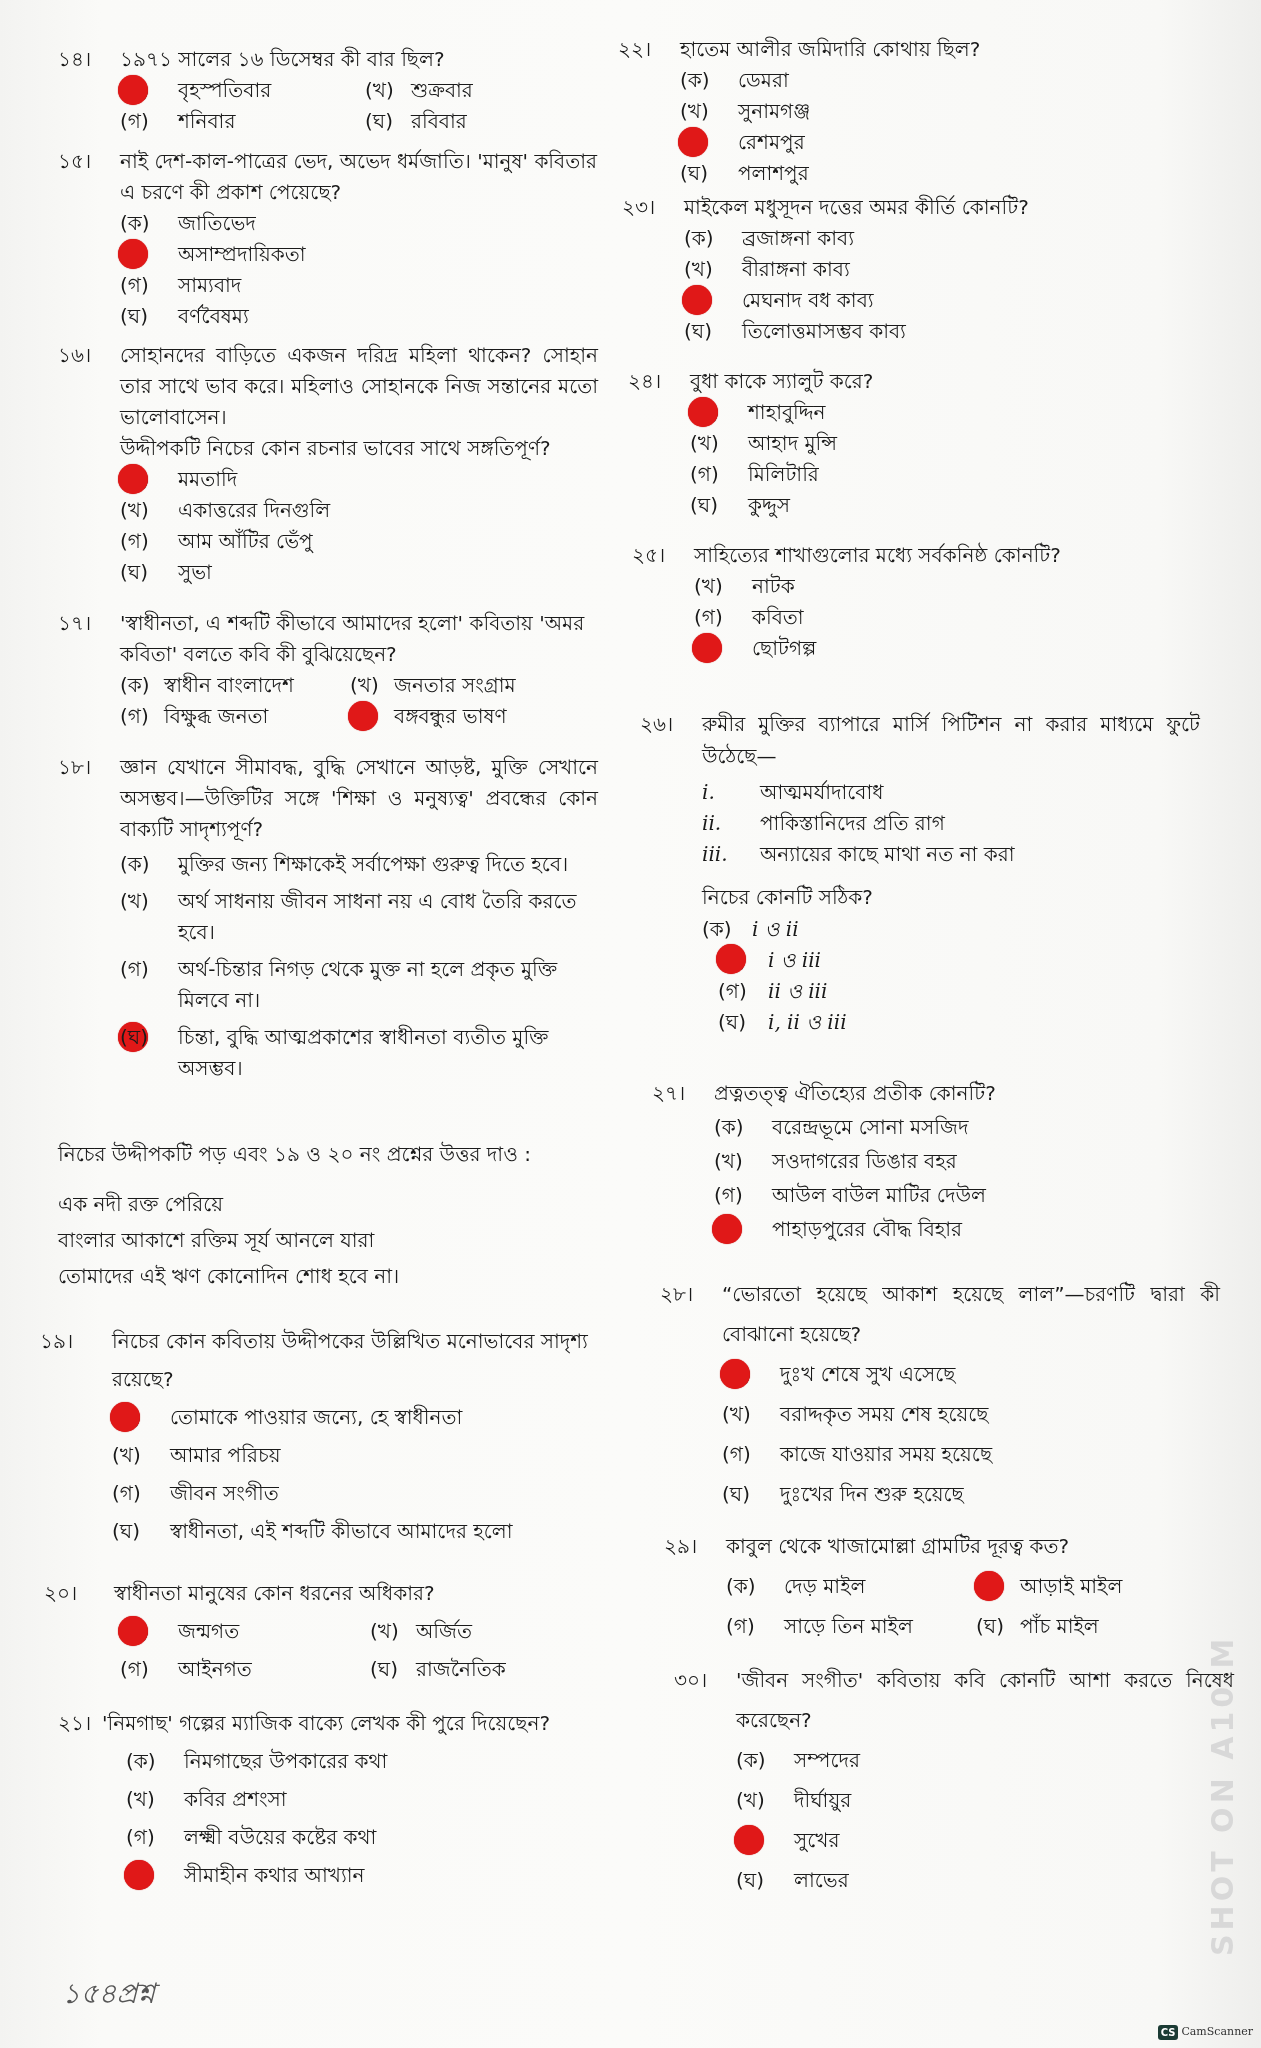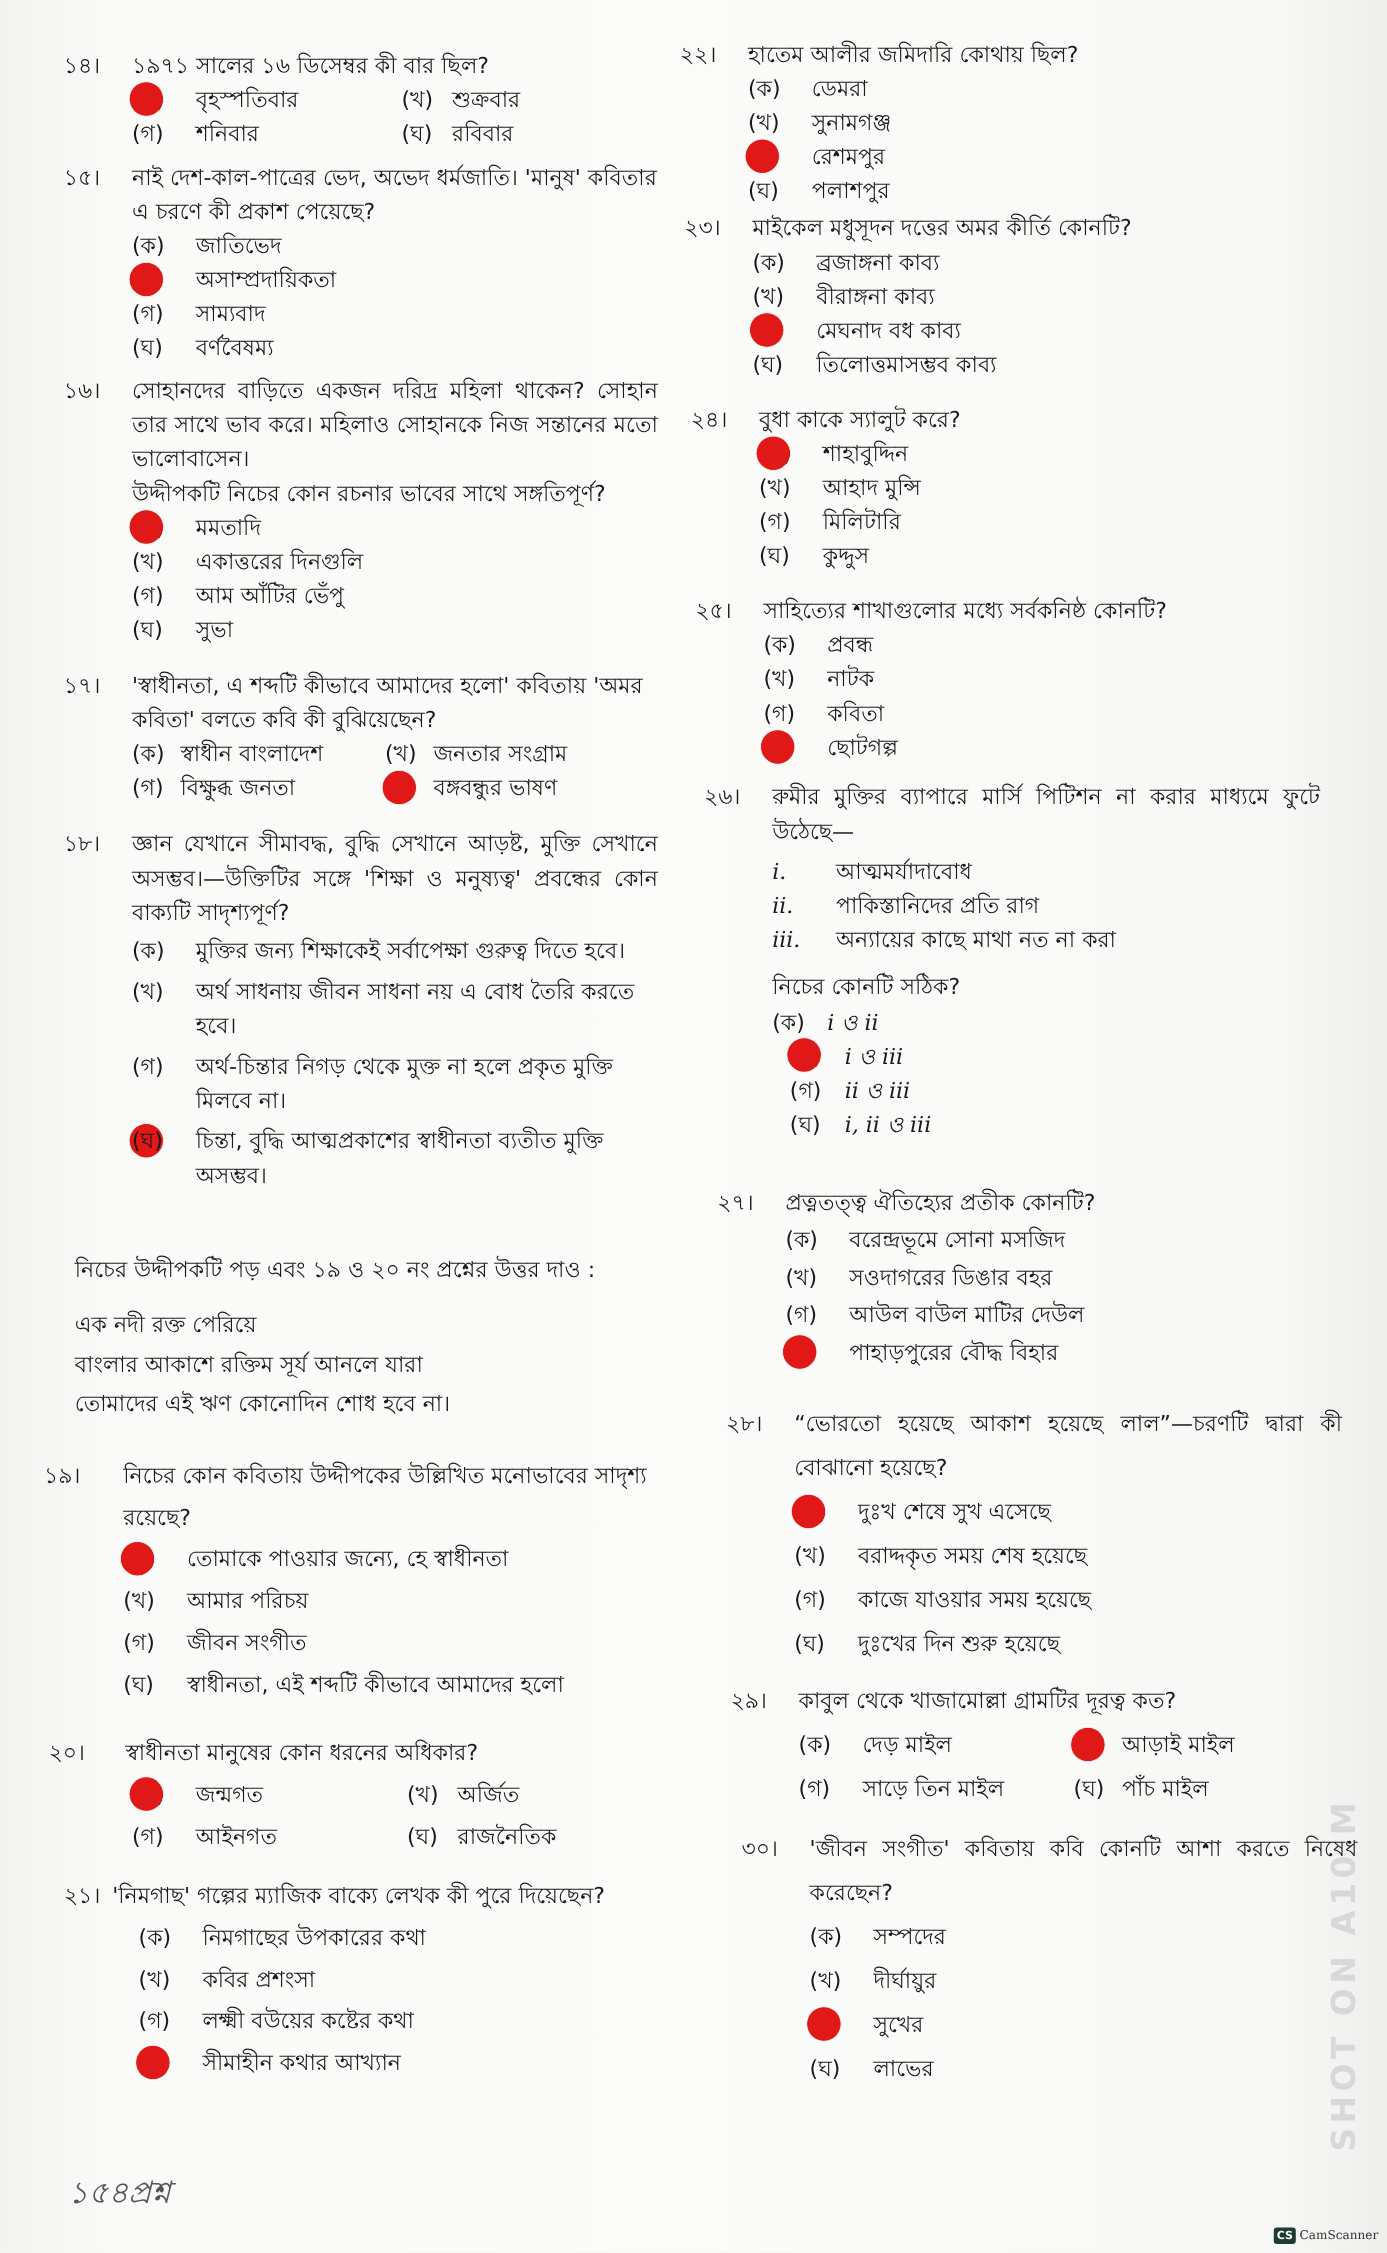--- a/index.html
+++ b/index.html
@@ -105,21 +105,21 @@
         <span class="mark">(গ)</span>
         <span class="otext">অর্থ-চিন্তার নিগড় থেকে মুক্ত না হলে প্রকৃত মুক্তি মিলবে না।</span>
       </div>
     <div class="opt tall" style="margin-top:6px">
         <span class="dot"></span>
         <span class="mark">(ঘ)</span>
         <span class="otext">চিন্তা, বুদ্ধি আত্মপ্রকাশের স্বাধীনতা ব্যতীত মুক্তি অসম্ভব।</span>
       </div>
   </div>
 
-  <div class="stim" style="left:68px; top:1136px; width:560px;">
+  <div class="stim" style="left:58px; top:1136px; width:560px;">
     <div>নিচের উদ্দীপকটি পড় এবং ১৯ ও ২০ নং প্রশ্নের উত্তর দাও :</div>
     <div style="height:14px"></div>
     <div>এক নদী রক্ত পেরিয়ে</div>
     <div>বাংলার আকাশে রক্তিম সূর্য আনলে যারা</div>
     <div>তোমাদের এই ঋণ কোনোদিন শোধ হবে না।</div>
   </div>
 
   <div class="q" style="left:40px; top:1322px; width:570px; line-height:38px;">
     <span class="qnum">১৯।</span>
     <div class="qtext" style="margin-left:72px">নিচের কোন কবিতায় উদ্দীপকের উল্লিখিত মনোভাবের সাদৃশ্য রয়েছে?</div>
@@ -174,21 +174,20 @@
     <div class="qtext">বুধা কাকে স্যালুট করে?</div>
     <div class="opt"><span class="dot"></span><span class="mark">(ক)</span><span>শাহাবুদ্দিন</span></div>
     <div class="opt"><span class="mark">(খ)</span><span>আহাদ মুন্সি</span></div>
     <div class="opt"><span class="mark">(গ)</span><span>মিলিটারি</span></div>
     <div class="opt"><span class="mark">(ঘ)</span><span>কুদ্দুস</span></div>
   </div>
 
   <div class="q" style="left:632px; top:540px; width:560px;">
     <span class="qnum">২৫।</span>
     <div class="qtext">সাহিত্যের শাখাগুলোর মধ্যে সর্বকনিষ্ঠ কোনটি?</div>
-    <div class="opt"><span class="mark">(ক)</span><span>প্রবন্ধ</span></div>
     <div class="opt"><span class="mark">(খ)</span><span>নাটক</span></div>
     <div class="opt"><span class="mark">(গ)</span><span>কবিতা</span></div>
     <div class="opt"><span class="dot"></span><span class="mark">(ঘ)</span><span>ছোটগল্প</span></div>
   </div>
 
   <div class="q" style="left:640px; top:708px; width:560px; line-height:32px;">
     <span class="qnum">২৬।</span>
     <div class="qtext wide">রুমীর মুক্তির ব্যাপারে মার্সি পিটিশন না করার মাধ্যমে ফুটে উঠেছে—</div>
     <div class="roman" style="margin-top:4px">
       <div class="r"><span class="rn">i.</span><span>আত্মমর্যাদাবোধ</span></div>

